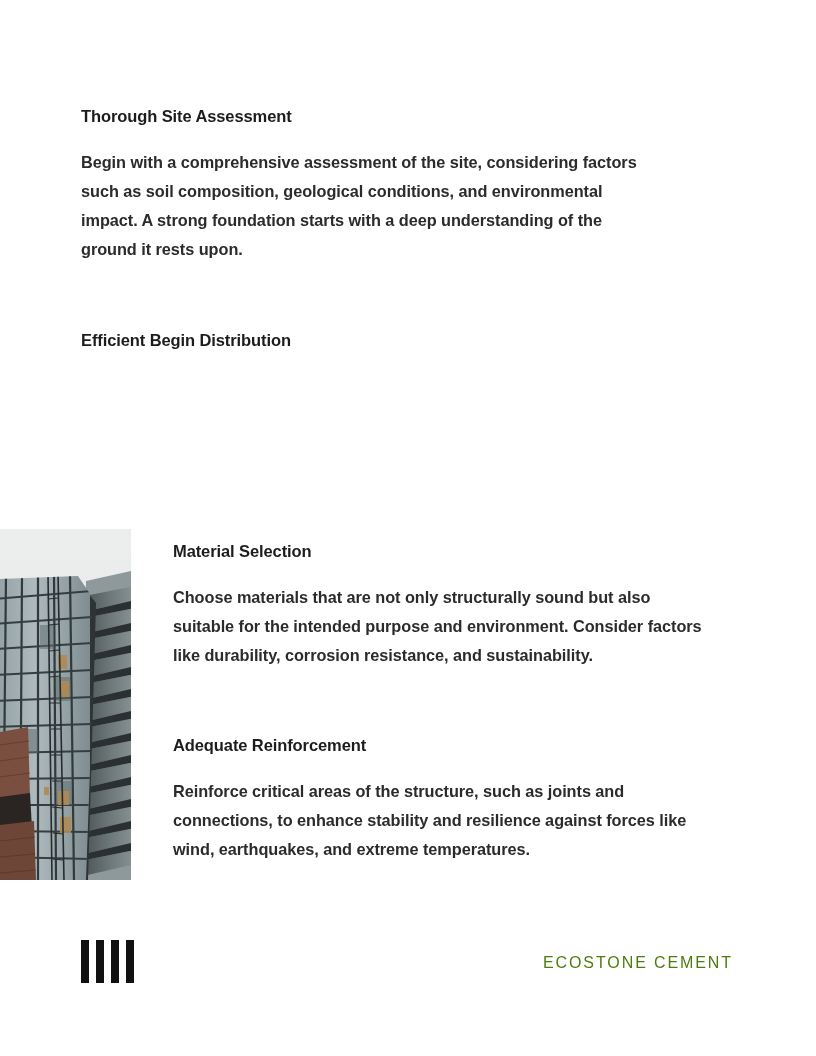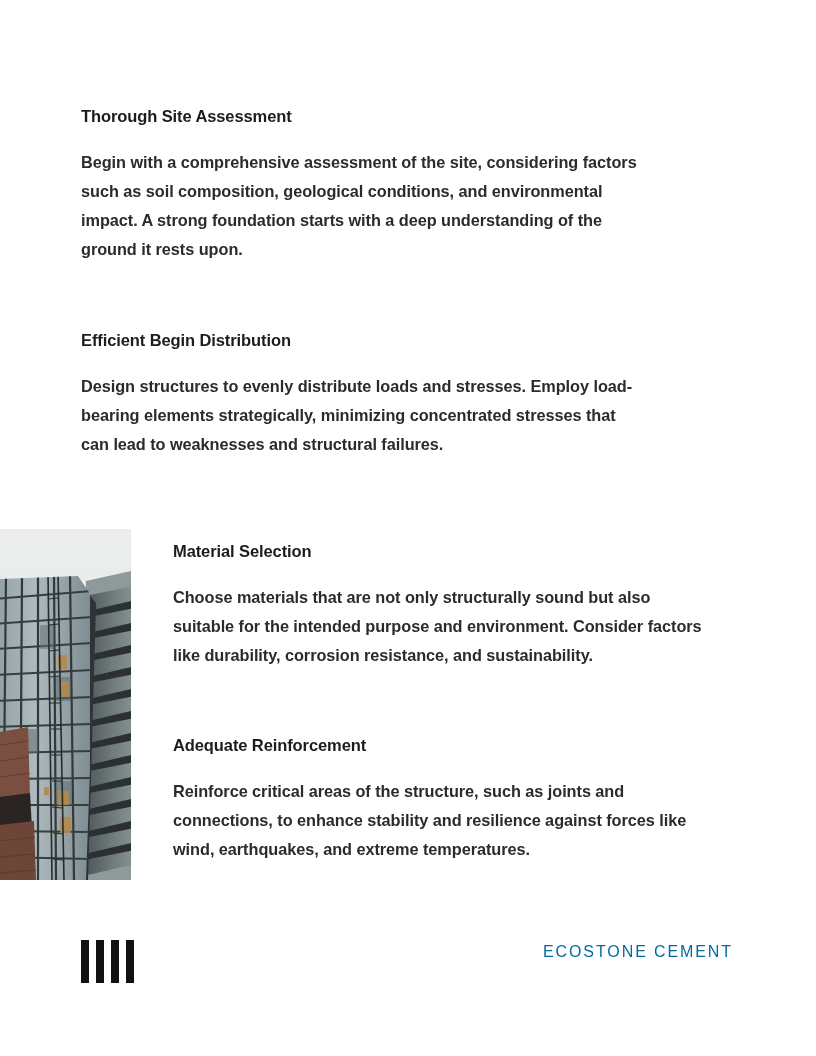--- a/index.html
+++ b/index.html
@@ -78,41 +78,40 @@
   }
   .logo-mark i {
     display: block;
     width: 8px;
     height: 43px;
     background: #111111;
   }
   .brand-name {
     position: absolute;
     right: 83px;
-    top: 13px;
+    top: 24px;
     font-size: 16px;
     letter-spacing: 1.9px;
-    color: #0369a1;
+    color: #4d7c0f;
     font-weight: 400;
     white-space: nowrap;
   }
 </style>
 </head>
 <body>
 
 <div class="page">
 
   <div class="block block-full" style="top:107px;">
     <h2 class="sec-heading">Thorough Site Assessment</h2>
     <p class="sec-body">Begin with a comprehensive assessment of the site, considering factors such as soil composition, geological conditions, and environmental impact. A strong foundation starts with a deep understanding of the ground it rests upon.</p>
   </div>
 
   <div class="block block-full" style="top:331px;">
     <h2 class="sec-heading">Efficient Begin Distribution</h2>
-    <p class="sec-body">Design structures to evenly distribute loads and stresses. Employ load-bearing elements strategically, minimizing concentrated stresses that can lead to weaknesses and structural failures.</p>
   </div>
 
   <div class="photo">
     <svg viewBox="0 0 131 351" preserveAspectRatio="xMidYMid slice">
       <defs>
         <linearGradient id="skyg" x1="0" y1="0" x2="0" y2="1">
           <stop offset="0%" stop-color="#eceeee"></stop>
           <stop offset="100%" stop-color="#dfe3e4"></stop>
         </linearGradient>
         <linearGradient id="glassg" x1="0" y1="0" x2="1" y2="0">

